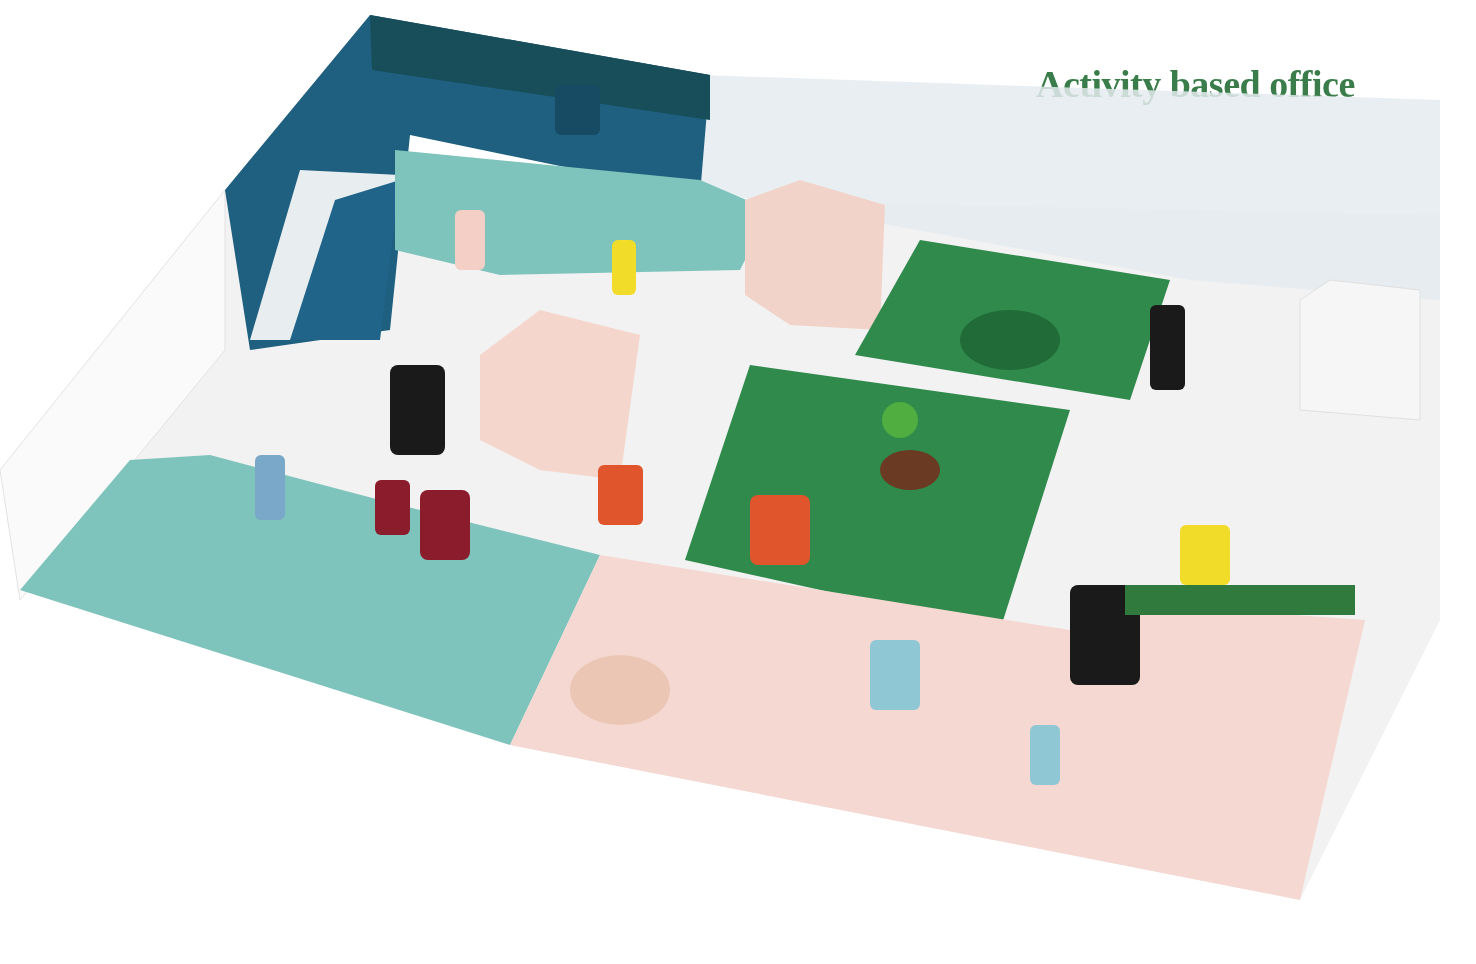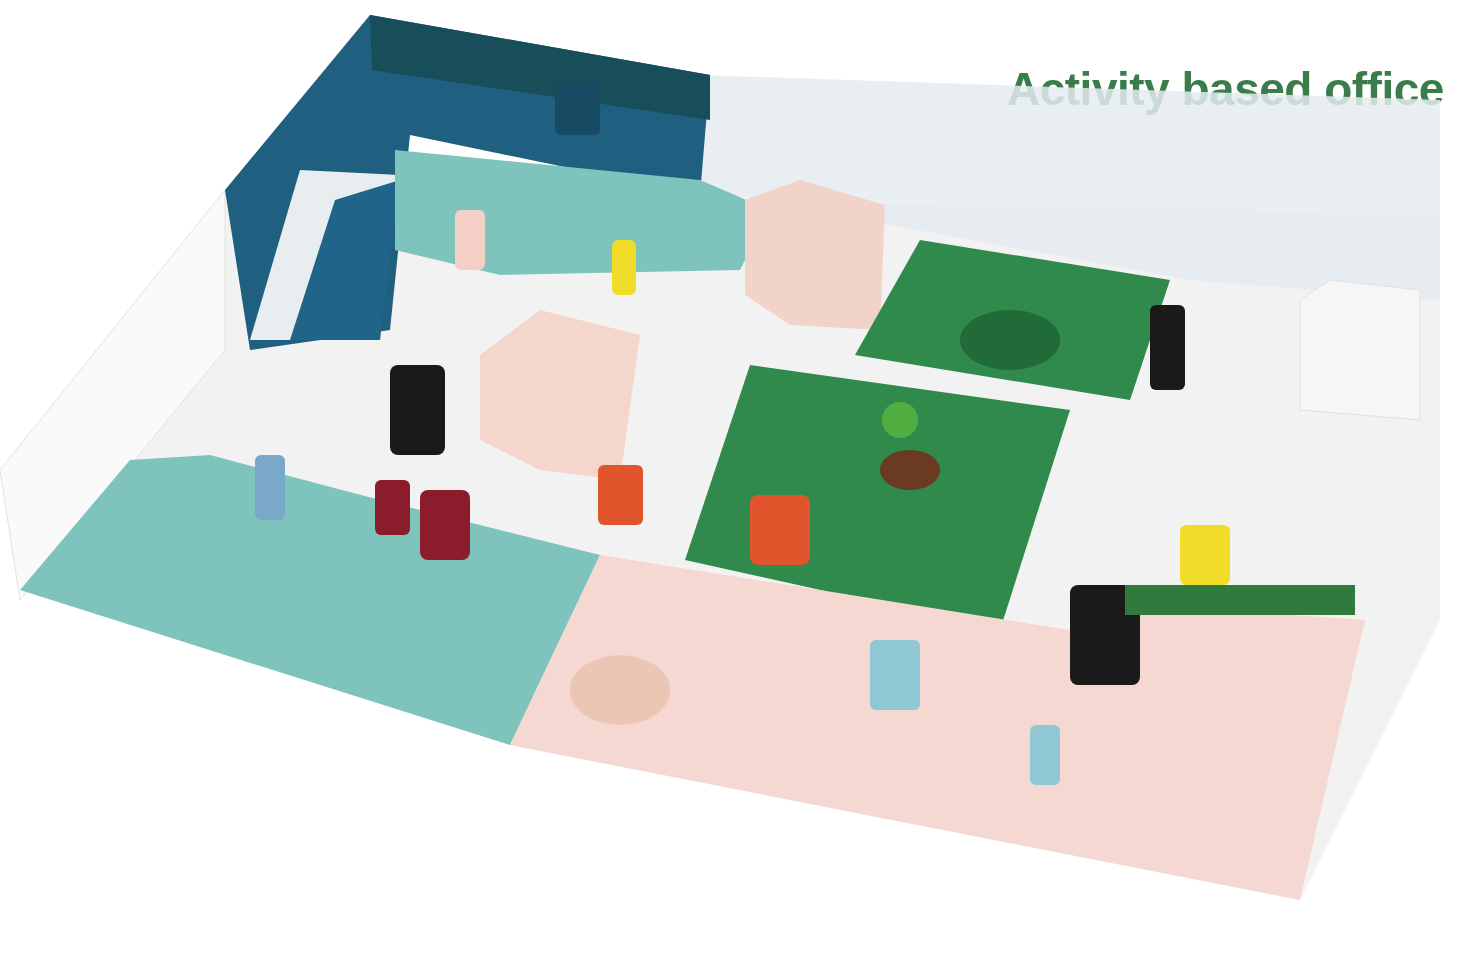--- a/index.html
+++ b/index.html
@@ -1,17 +1,17 @@
 <!DOCTYPE html>
 <html><head>
 <meta charset="utf-8">
 <style>
   html,body{margin:0;padding:0;background:#ffffff;}
   body{width:1476px;height:964px;position:relative;overflow:hidden;font-family:"DejaVu Serif",serif;}
-  #title{position:absolute;left:1007px;top:62px;font-family:Liberation Sans, sans-serif;font-weight:bold;font-size:46px;color:#3a7d4b;letter-spacing:-0.5px;white-space:nowrap;}
+  #title{position:absolute;left:1036px;top:62px;font-family:Liberation Serif, serif;font-weight:bold;font-size:38px;color:#3a7d4b;letter-spacing:-0.5px;white-space:nowrap;}
   svg#plan{position:absolute;left:0;top:0;}
 </style>
 </head>
 <body>
 
 <div id="title">Activity based office</div>
 
 <svg id="plan" width="1476" height="964" viewBox="0 0 1476 964">
 
   <polygon points="20,460 225,190 1440,215 1440,620 1300,900 510,745 20,590" fill="#f2f2f2"></polygon>

